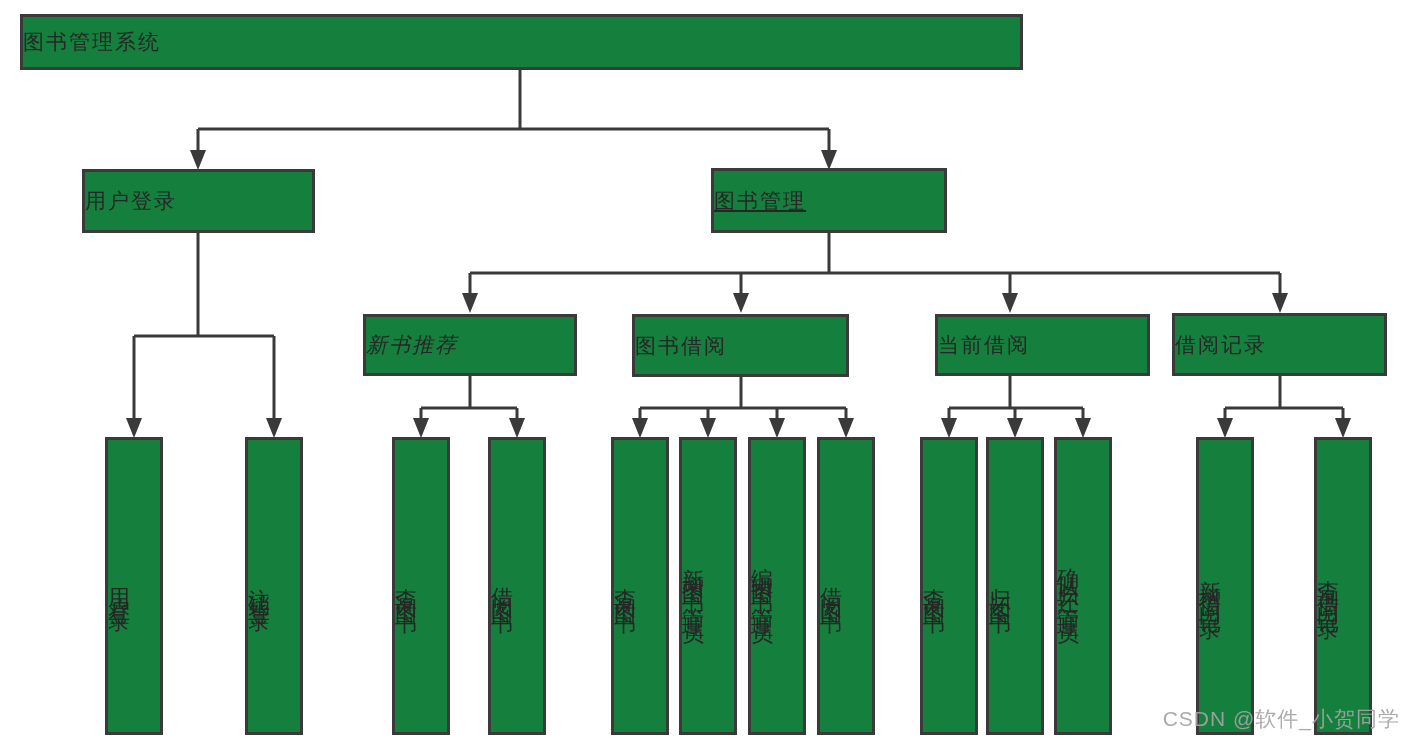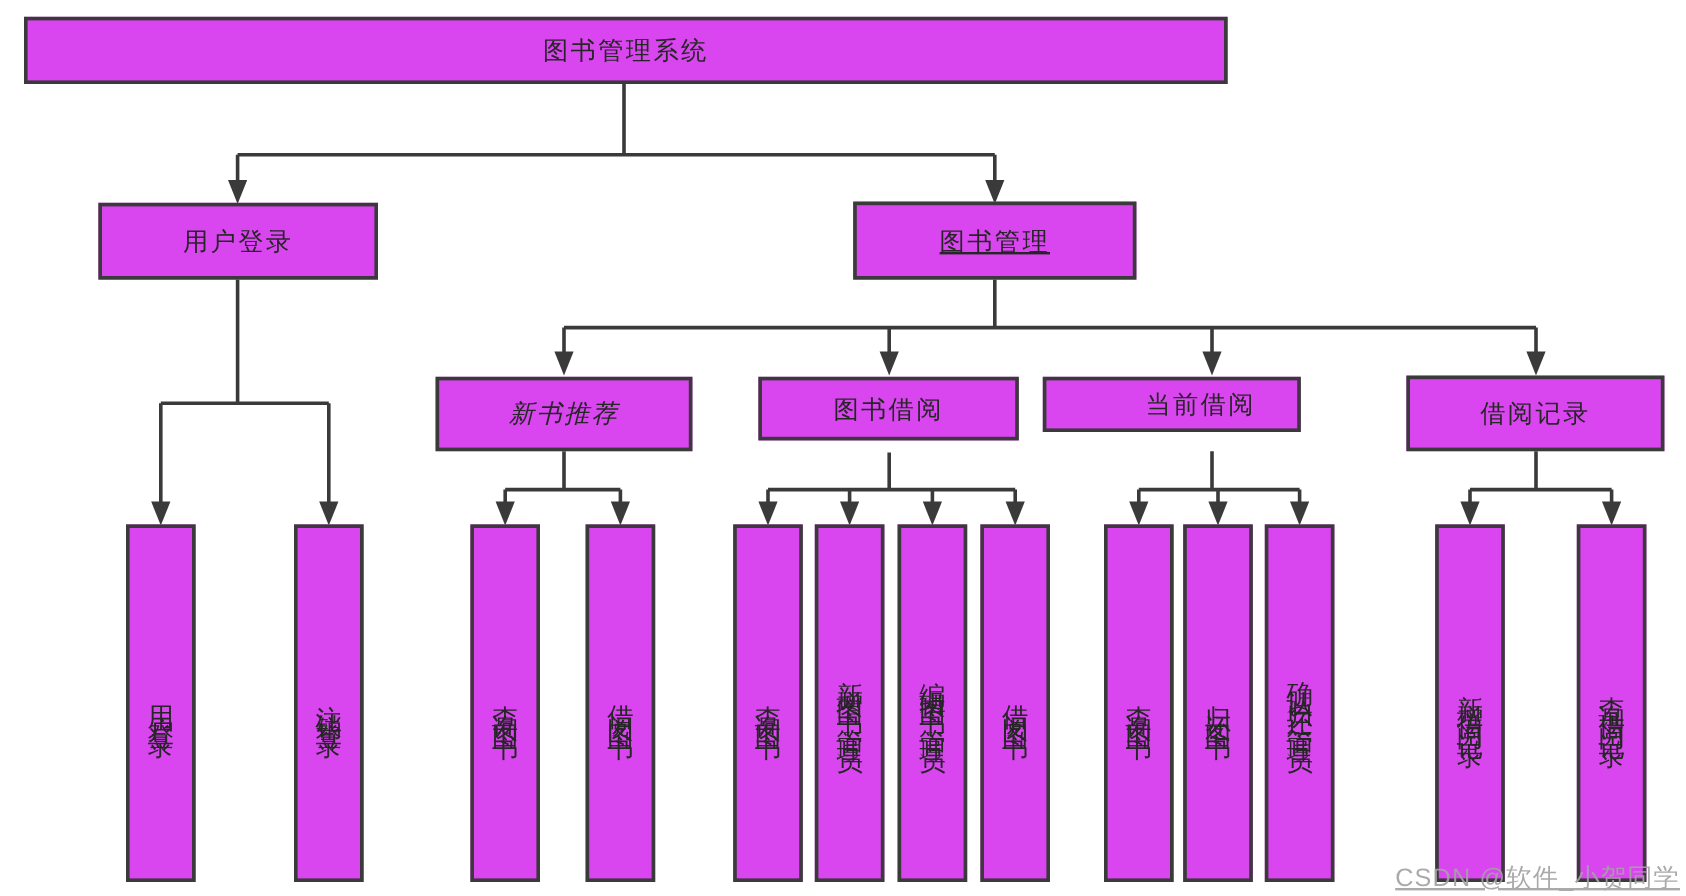--- a/index.html
+++ b/index.html
@@ -14,45 +14,44 @@
     width:1405px;height:747px;
     background:var(--bg);
     font-family:"Liberation Sans","DejaVu Sans",sans-serif;
     overflow:hidden;
   }
   .connectors{position:absolute;left:0;top:0;z-index:1;}
   .connectors path{stroke:var(--line);stroke-width:3;fill:none;}
   .connectors polygon{fill:var(--line);stroke:none;}
   .node{
     position:absolute;
-    background:#d946ef;
+    background:#15803d;
     border:3px solid var(--line);
     box-sizing:border-box;
-    display:flex;align-items:center;justify-content:center;
+    display:flex;align-items:center;justify-content:flex-start;
     color:var(--text);
     z-index:2;
   }
   .h-node{font-size:21px;letter-spacing:2px;white-space:nowrap;}
   .v-node .v-label{
     writing-mode:vertical-rl;
     text-orientation:mixed;
     font-size:22px;
     letter-spacing:8px;
     line-height:1;
   }
   .watermark{
     position:absolute;
-    right:5px;bottom:2px;
+    right:5px;bottom:14px;
     font-size:21px;
     letter-spacing:1px;
     color:var(--watermark);
     opacity:.92;
     z-index:10;
     white-space:nowrap;
-    text-decoration:underline;
   }
 </style>
 </head>
 <body>
 
 <div class="canvas">
 
   <svg class="connectors" width="1405" height="747" viewBox="0 0 1405 747">
 
     <g>
@@ -110,24 +109,24 @@
   <div class="node h-node" style="left:82px;top:169px;width:233px;height:64px;">
     <span>用户登录</span>
   </div>
   <div class="node h-node" style="left:711px;top:168px;width:236px;height:65px;text-decoration:underline;">
     <span>图书管理</span>
   </div>
 
   <div class="node h-node" style="left:363px;top:314px;width:214px;height:62px;font-style:italic;">
     <span>新书推荐</span>
   </div>
-  <div class="node h-node" style="left:632px;top:314px;width:217px;height:53px;">
+  <div class="node h-node" style="left:632px;top:314px;width:217px;height:63px;">
     <span>图书借阅</span>
   </div>
-  <div class="node h-node" style="left:869px;top:314px;width:215px;height:46px;padding-left:48px;">
+  <div class="node h-node" style="left:935px;top:314px;width:215px;height:62px;">
     <span>当前借阅</span>
   </div>
   <div class="node h-node" style="left:1172px;top:313px;width:215px;height:63px;">
     <span>借阅记录</span>
   </div>
 
   <div class="node v-node" style="left:105px;top:437px;width:58px;height:298px;">
     <span class="v-label">用户登录</span>
   </div>
   <div class="node v-node" style="left:245px;top:437px;width:58px;height:298px;">

